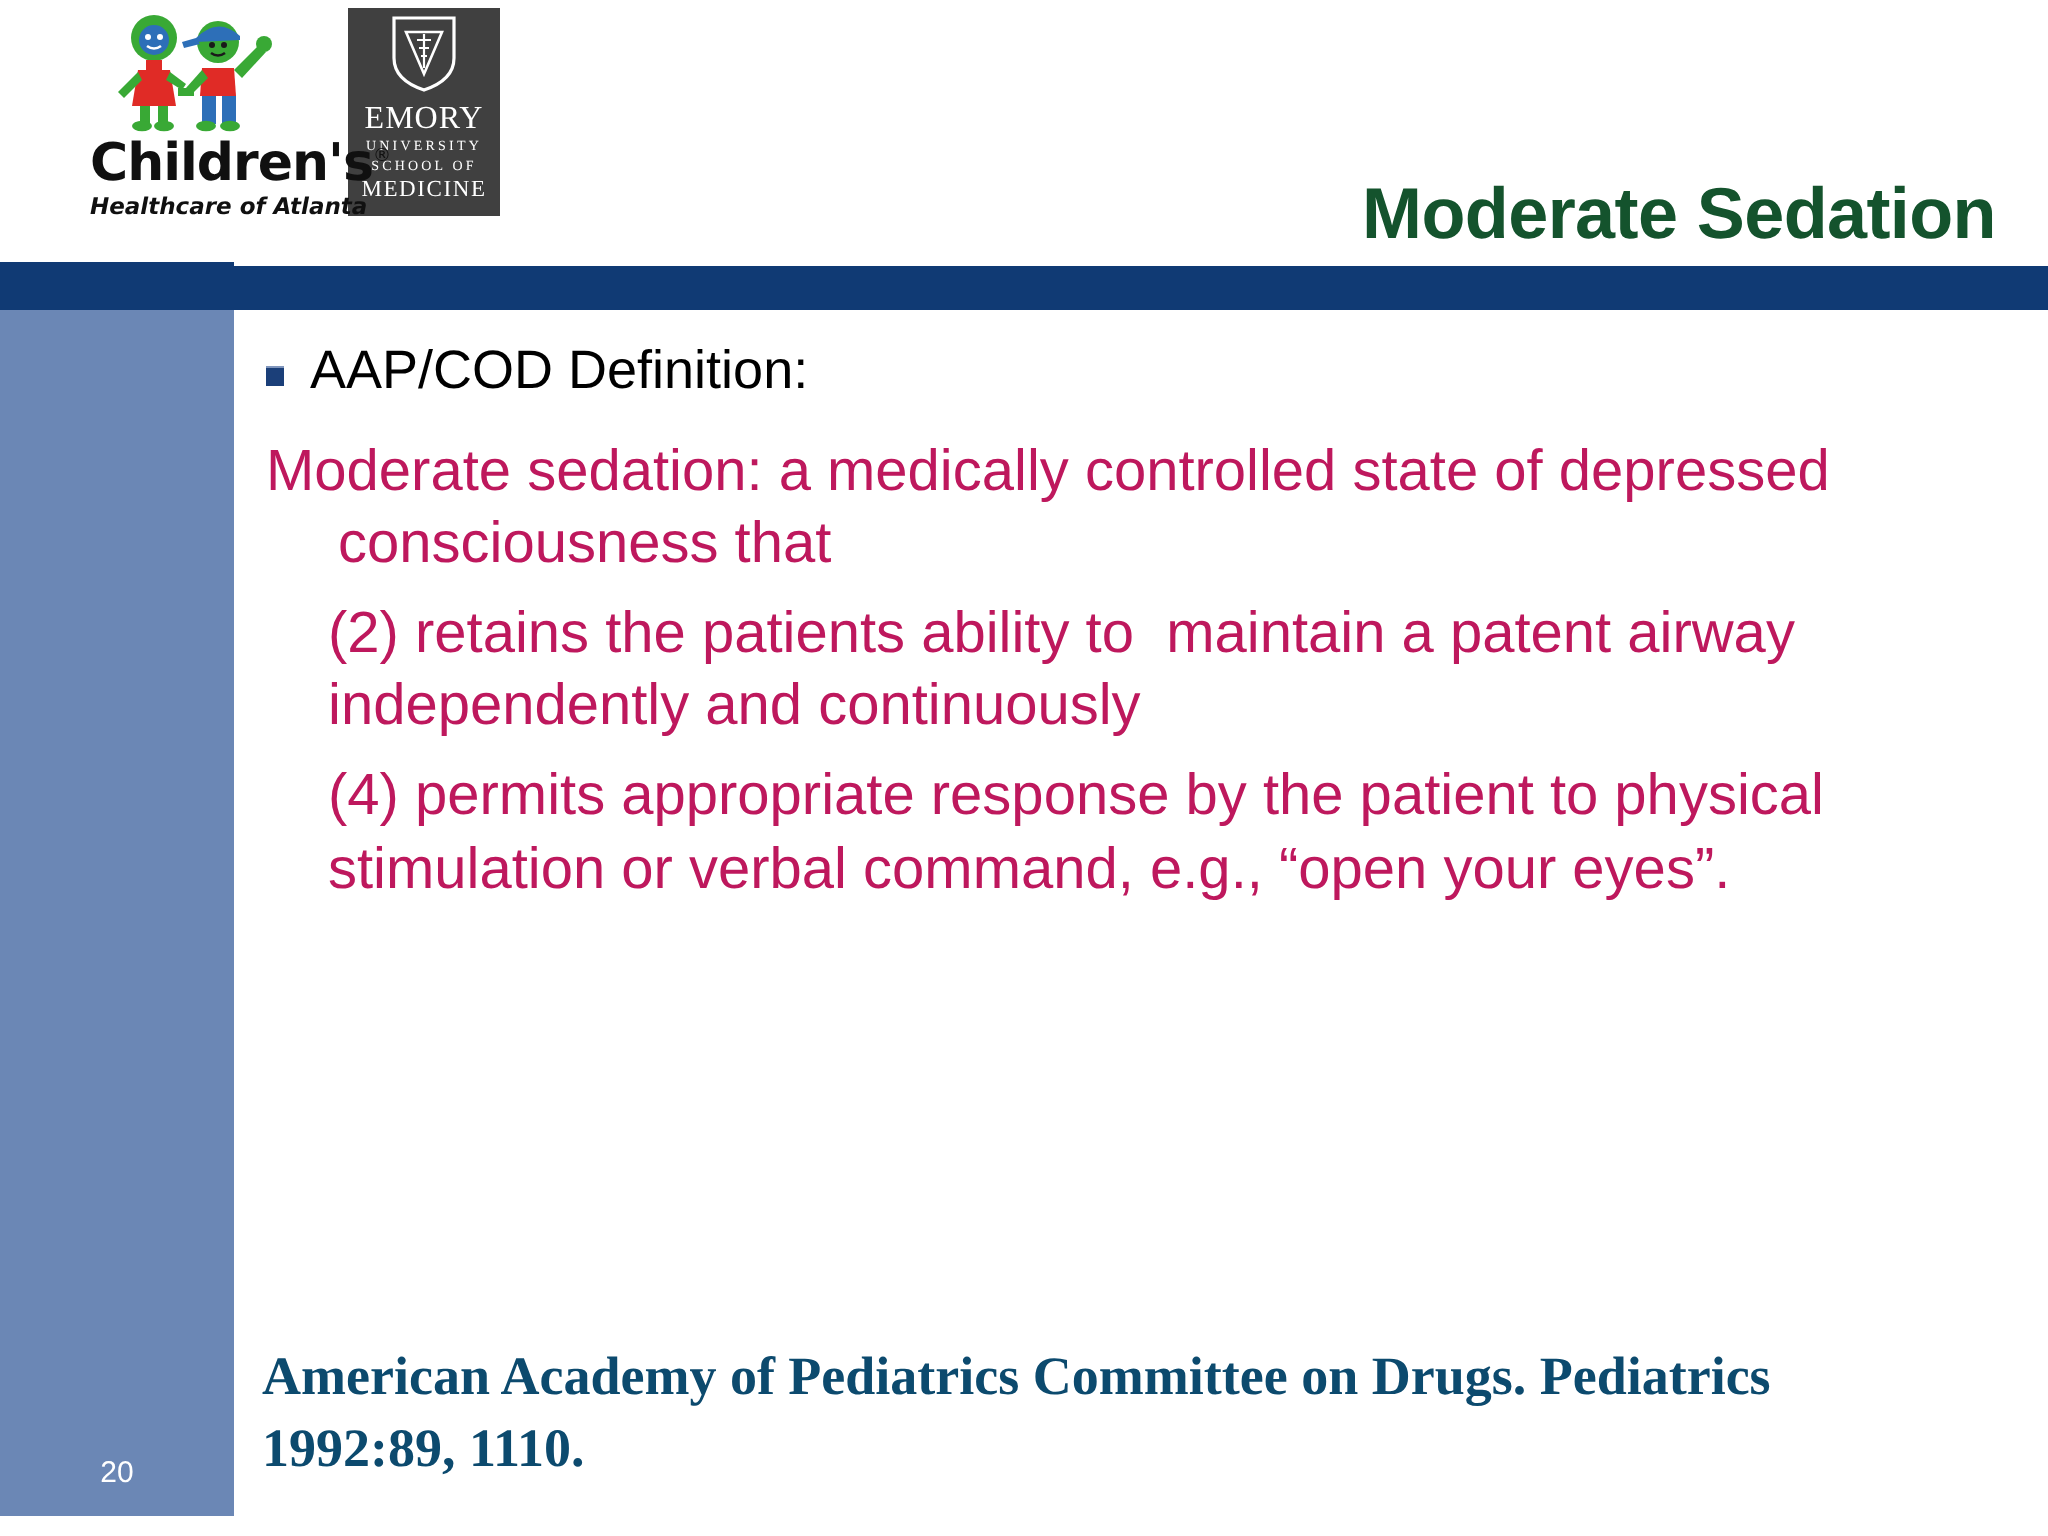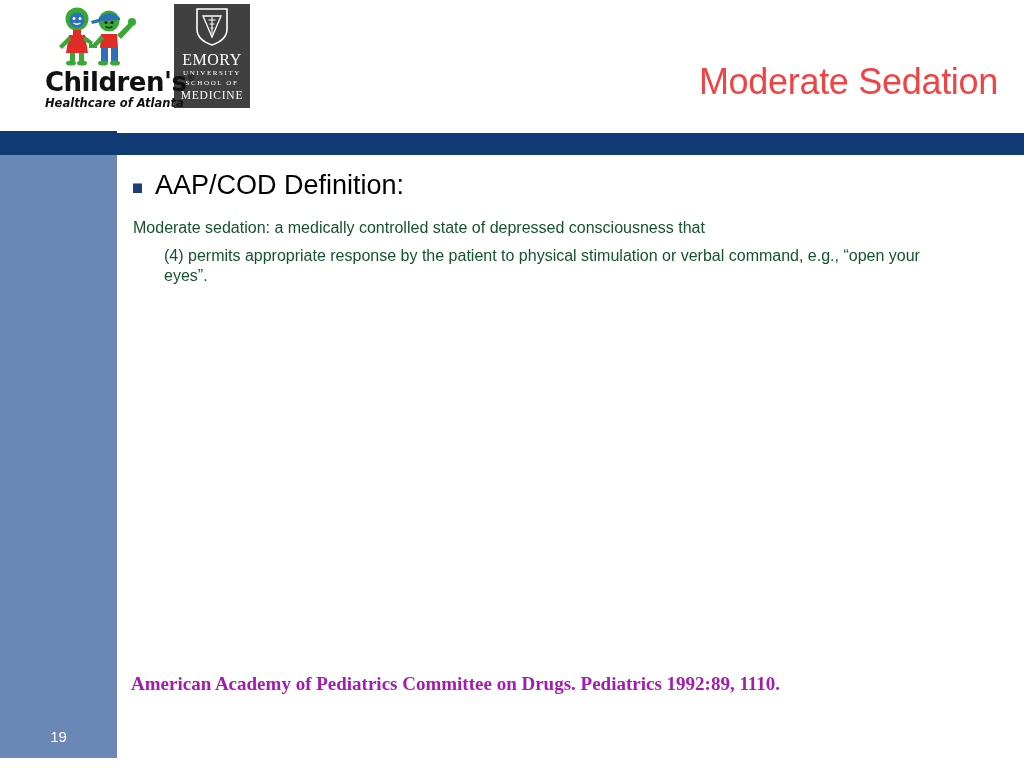--- a/index.html
+++ b/index.html
@@ -101,24 +101,24 @@
     font-family: "Liberation Serif", serif;
     font-size: 11.5px;
     letter-spacing: 0.8px;
     margin-top: 2px;
     line-height: 1;
   }
 
   #slide-title {
     position: absolute;
     right: 26px;
-    top: 61px;
+    top: 86px;
     font-size: 36px;
-    font-weight: normal;
-    color: #ef4444;
+    font-weight: bold;
+    color: #14532d;
     letter-spacing: -0.3px;
     white-space: nowrap;
   }
 
   
   #band-navy-left {
     position: absolute;
     left: 0; top: 131px;
     width: 117px; height: 24px;
     background: #103A74;
@@ -165,22 +165,22 @@
     margin-right: 13px;
     flex: 0 0 auto;
   }
   .bullet-text {
     font-size: 27px;
     color: #000000;
     line-height: 1.18;
   }
 
   .para {
-    font-size: 16px;
-    color: #14532d;
+    font-size: 29px;
+    color: #be185d;
     line-height: 1.26;
     margin-top: 8px;
   }
   .para-hanging {
     padding-left: 36px;
     text-indent: -36px;
     width: 818px;
   }
   .para-indent {
     padding-left: 31px;
@@ -189,23 +189,23 @@
   }
 
   
   #citation {
     position: absolute;
     left: 131px;
     top: 671px;
     width: 832px;
     font-family: "Liberation Serif", serif;
     font-weight: bold;
-    font-size: 19px;
+    font-size: 27px;
     line-height: 1.32;
-    color: #a21caf;
+    color: #0c4a6e;
   }
 </style>
 </head>
 <body>
 
 <div id="slide-header">
 
   <div id="logo-group">
 
     <div id="logo-childrens">
@@ -264,28 +264,29 @@
     </div>
 
   </div>
 
   <div id="slide-title">Moderate Sedation</div>
 </div>
 
 <div id="band-navy-left"></div>
 <div id="band-navy-main"></div>
 <div id="sidebar"></div>
-<div id="slide-number">19</div>
+<div id="slide-number">20</div>
 
 <div id="content">
 
   <div class="bullet-row">
     <span class="bullet-marker"></span>
     <span class="bullet-text">AAP/COD Definition:</span>
   </div>
 
   <div class="para para-hanging">Moderate sedation:  a medically controlled state of depressed consciousness that</div>
 
+  <div class="para para-indent">(2) retains the patients ability to  maintain a patent airway independently and continuously</div>
   <div class="para para-indent">(4) permits appropriate response by the patient to physical stimulation or verbal command, e.g., “open your eyes”.</div>
 
 </div>
 
 <div id="citation">American Academy of Pediatrics Committee on Drugs. Pediatrics 1992:89, 1110.</div>
 
 </body></html>

